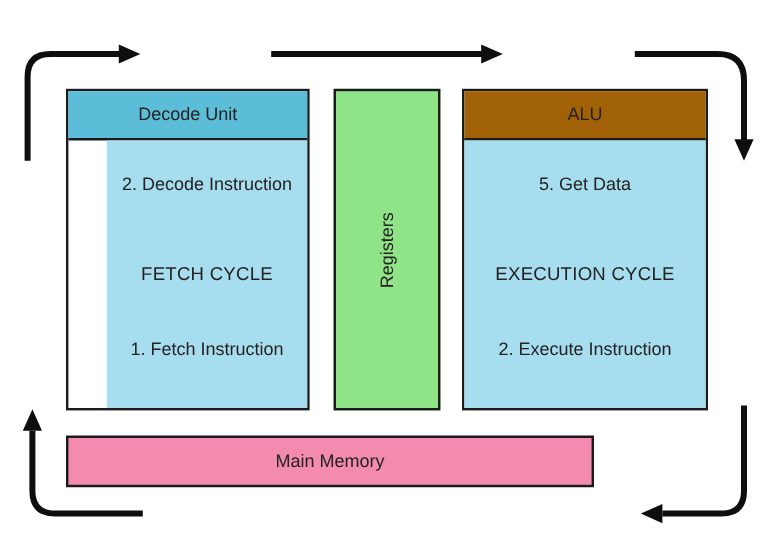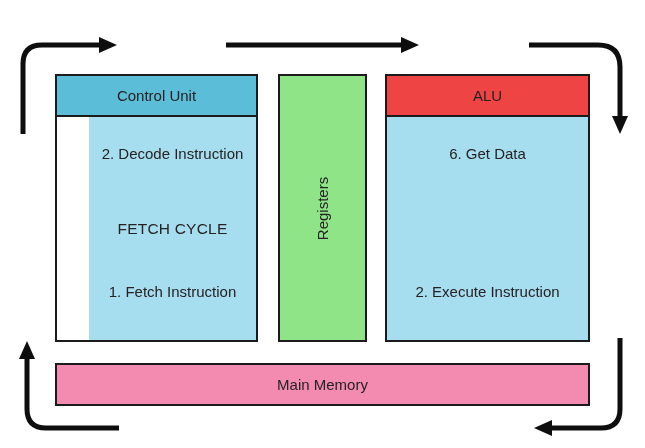--- a/index.html
+++ b/index.html
@@ -69,21 +69,21 @@
     justify-content: center;
   }
   .registers-label {
     transform: rotate(-90deg);
     white-space: nowrap;
     font-size: 15px;
   }
   .memory {
     position: absolute;
     left: 55px; top: 363px;
-    width: 535px; height: 43px;
+    width: 440px; height: 43px;
     border: 2px solid #1b1b1b;
     box-sizing: border-box;
     display: flex;
     align-items: center;
     justify-content: center;
     font-size: 15px;
   }
 </style>
 </head>
 <body>
@@ -112,36 +112,37 @@
       <polygon points="27,341 19,359 35,359" fill="#0e0e0e"></polygon>
     </g>
 
     <g>
       <path d="M620,338 L620,409 Q620,428 601,428 L552,428" fill="none" stroke-width="5" stroke="#0e0e0e"></path>
       <polygon points="534,428 552,420 552,436" fill="#0e0e0e"></polygon>
     </g>
   </svg>
 
   <div class="unit fetch">
-    <div class="unit-header" style="background: rgb(91, 189, 215);">Control Unit</div>
+    <div class="unit-header" style="background: rgb(91, 189, 215);">Decode Unit</div>
     <div class="unit-body" style="background: rgb(166, 221, 239); margin-left: 32px;">
       <div class="step step-top">2. Decode Instruction</div>
       <div class="cycle-title">FETCH CYCLE</div>
       <div class="step step-bottom">1. Fetch Instruction</div>
     </div>
   </div>
 
   <div class="registers" style="background: rgb(144, 228, 136);">
     <span class="registers-label">Registers</span>
   </div>
 
   <div class="unit execution">
-    <div class="unit-header" style="background: #ef4444;">ALU</div>
+    <div class="unit-header" style="background: #a16207;">ALU</div>
     <div class="unit-body" style="background: rgb(166, 221, 239);">
-      <div class="step step-top">6. Get Data</div>
+      <div class="step step-top">5. Get Data</div>
+      <div class="cycle-title">EXECUTION CYCLE</div>
       <div class="step step-bottom">2. Execute Instruction</div>
     </div>
   </div>
 
   <div class="memory" style="background: rgb(243, 138, 176);">
     <span>Main Memory</span>
   </div>
 
 </div>
 

